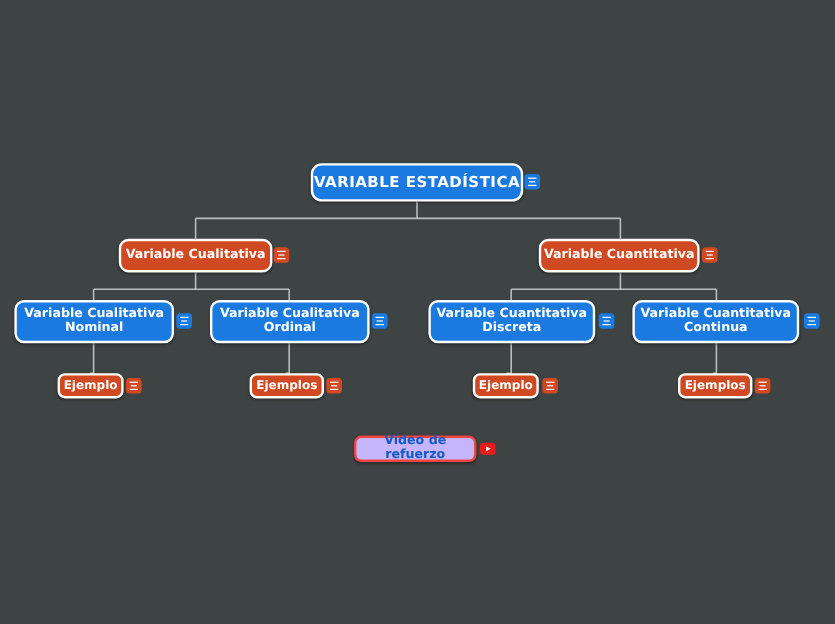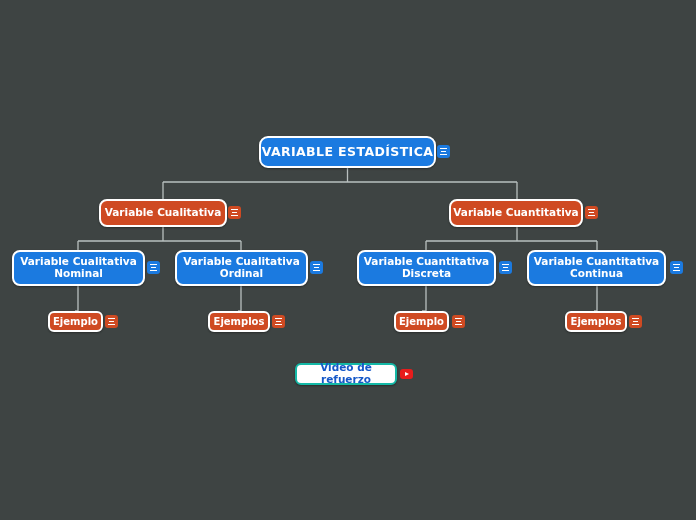--- a/index.html
+++ b/index.html
@@ -42,23 +42,23 @@
   }
   .node.blue {
     background: #1b7ae0;
     color: #ffffff;
   }
   .node.orange {
     background: #cf4a22;
     color: #ffffff;
   }
   .node.white {
-    background: #ffffff;
+    background: #c4b5fd;
     color: #1558c8;
-    border: 2px solid #14b8a6;
+    border: 2px solid #ef4444;
   }
   .node.root {
     font-size: 12.5px;
     letter-spacing: 0.4px;
     border-radius: 9px;
   }
   .node.lvl2 {
     font-size: 10.5px;
     border-radius: 8px;
   }

